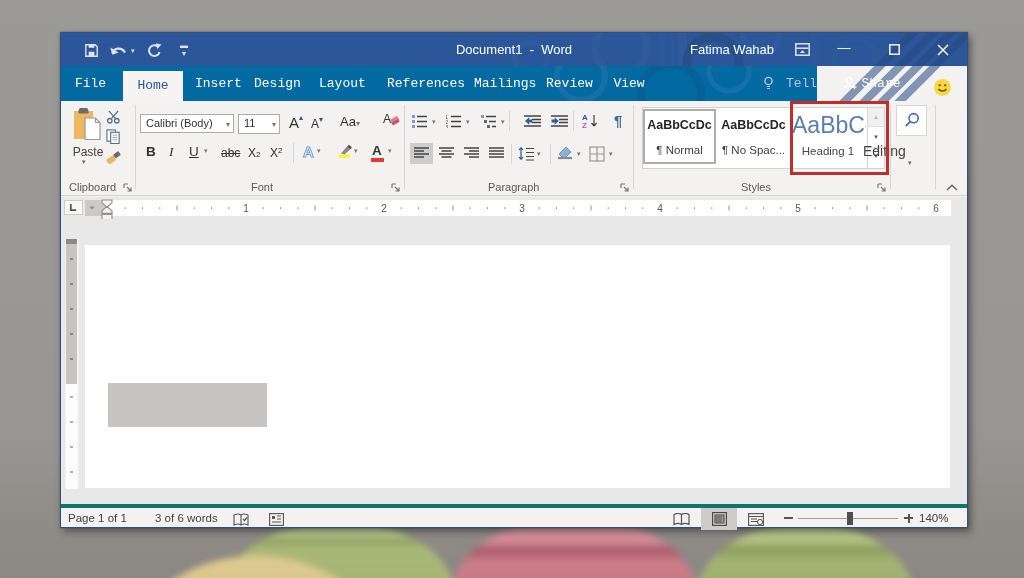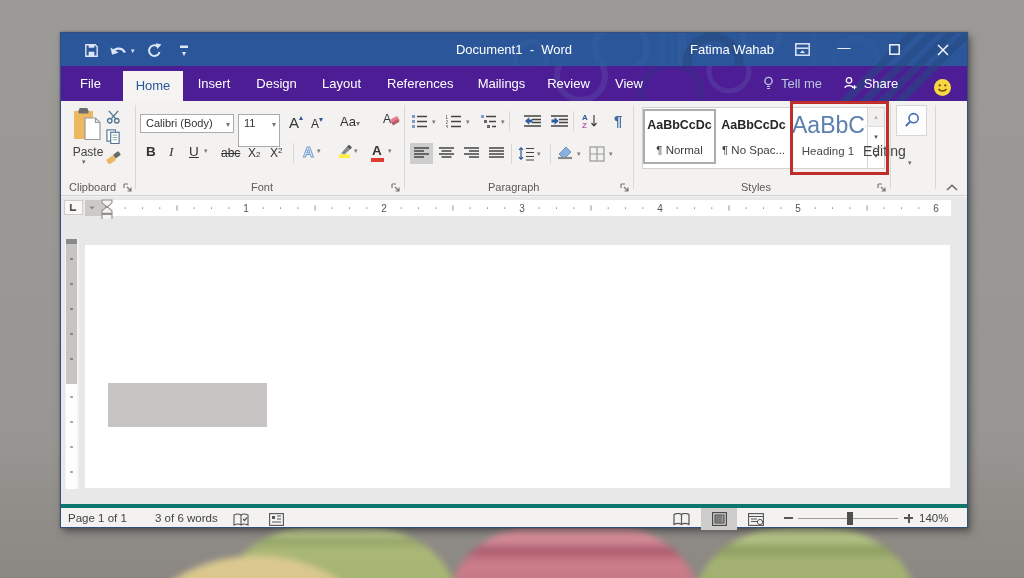--- a/index.html
+++ b/index.html
@@ -6,21 +6,21 @@
   html,body { width:1024px; height:578px; overflow:hidden; }
   body { font-family:"Liberation Sans", sans-serif; background:#9b9996; position:relative; }
   .abs { position:absolute; }
   
   #bg { position:absolute; inset:0; overflow:hidden; }
   
   #win { position:absolute; left:60px; top:32px; width:908px; height:496px;
     background:#f3f2f1; border:1px solid #30507f; box-shadow:3px 4px 7px rgba(45,45,45,.55), 0 0 2px rgba(60,70,90,.6); }
   
   #titlebar { position:absolute; left:0; top:0; width:906px; height:33px; background:#2b579a; overflow:hidden; }
-  #tabrow { position:absolute; left:0; top:33px; width:906px; height:35px; background:#4c1d95; }
+  #tabrow { position:absolute; left:0; top:33px; width:756px; height:35px; background:#0369a1;font-family:Liberation Mono, monospace; }
   .tab { position:absolute; top:0; height:35px; line-height:35px; color:#fff; font-size:13px; text-align:center; }
   #hometab { position:absolute; left:62px; top:5px; width:60px; height:30px; background:#f5f4f3; color:#2b579a;
     font-size:13px; text-align:center; line-height:30px; }
   
   #ribbon { position:absolute; left:0; top:68px; width:906px; height:95px; background:#f3f2f1; border-bottom:1px solid #d5d3d1; }
   .vsep { position:absolute; top:4px; height:84px; width:1px; background:#d9d7d5; }
   .glabel { position:absolute; top:80px; font-size:11px; color:#5c5a58; }
   .launcher { position:absolute; top:82px; width:10px; height:10px; }
   .combo { position:absolute; background:#fff; border:1px solid #ababab; font-size:11px; color:#333; }
   .carr { color:#777; font-size:8px; }
@@ -211,21 +211,21 @@
       <rect x="1" y="8" width="9" height="6" rx="1" fill="#eab65f" transform="rotate(-35 5 11)"></rect>
       <rect x="8" y="3" width="7" height="5" rx="1" fill="#6a6a6a" transform="rotate(-35 11 5)"></rect>
     </svg>
     <div class="glabel" style="left:8px">Clipboard</div>
     <svg class="launcher" width="10" height="10" viewBox="0 0 10 10" style="left:62px">
       <path d="M1 1 v4 M1 1 h4" stroke="#777" stroke-width="1.2" fill="none"></path>
       <path d="M4 4 l4 4 M8 4.5 V8 H4.5" stroke="#777" stroke-width="1.2" fill="none"></path>
     </svg>
 
     <div class="combo" style="left:79px;top:13px;width:94px;height:19px;line-height:17px;padding-left:5px">Calibri (Body)<span class="carr" style="position:absolute;right:3px;top:1px">▾</span></div>
-    <div class="combo" style="left:177px;top:13px;width:42px;height:33px;line-height:17px;padding-left:5px">11<span class="carr" style="position:absolute;right:3px;top:1px">▾</span></div>
+    <div class="combo" style="left:177px;top:13px;width:42px;height:20px;line-height:17px;padding-left:5px">11<span class="carr" style="position:absolute;right:3px;top:1px">▾</span></div>
     <div class="abs" style="left:228px;top:12px;font-size:15px;color:#333">A<span style="font-size:8px;color:#2b579a;vertical-align:8px">▴</span></div>
     <div class="abs" style="left:250px;top:14px;font-size:12px;color:#333">A<span style="font-size:8px;color:#2b579a;vertical-align:6px">▾</span></div>
     <div class="abs" style="left:279px;top:13px;font-size:13px;color:#333">Aa<span class="carr">▾</span></div>
 
     <svg width="18" height="16" viewBox="0 0 19 17" style="position:absolute;left:322px;top:11px">
       <text x="0" y="12" font-size="13" fill="#333" font-family="Liberation Sans">A</text>
       <rect x="8" y="6" width="9" height="6" rx="1" fill="#e2808f" transform="rotate(-30 12 9)"></rect>
       <rect x="9.2" y="9.5" width="8" height="3.4" rx="0.5" fill="#b95b6b" transform="rotate(-30 12.6 11)"></rect>
     </svg>
 

